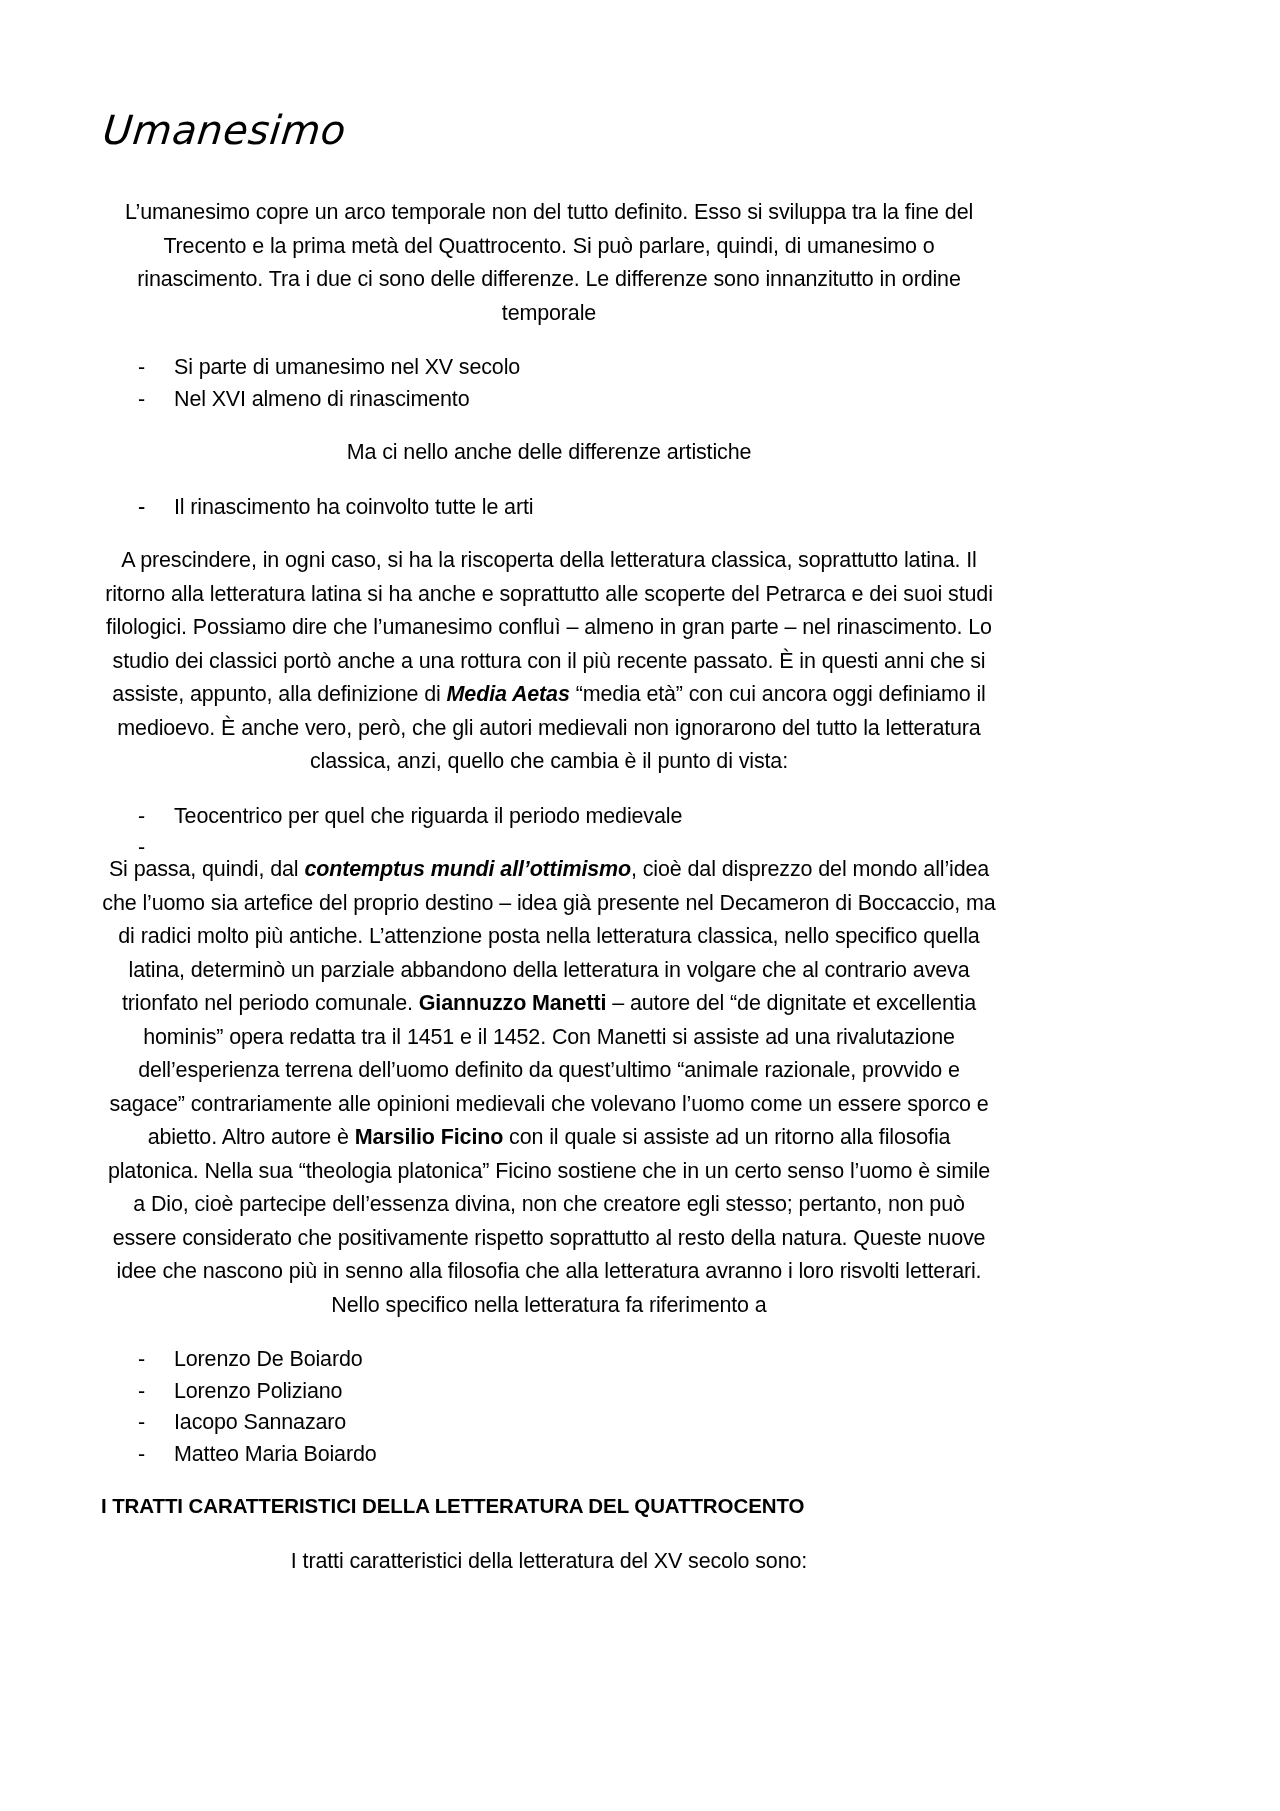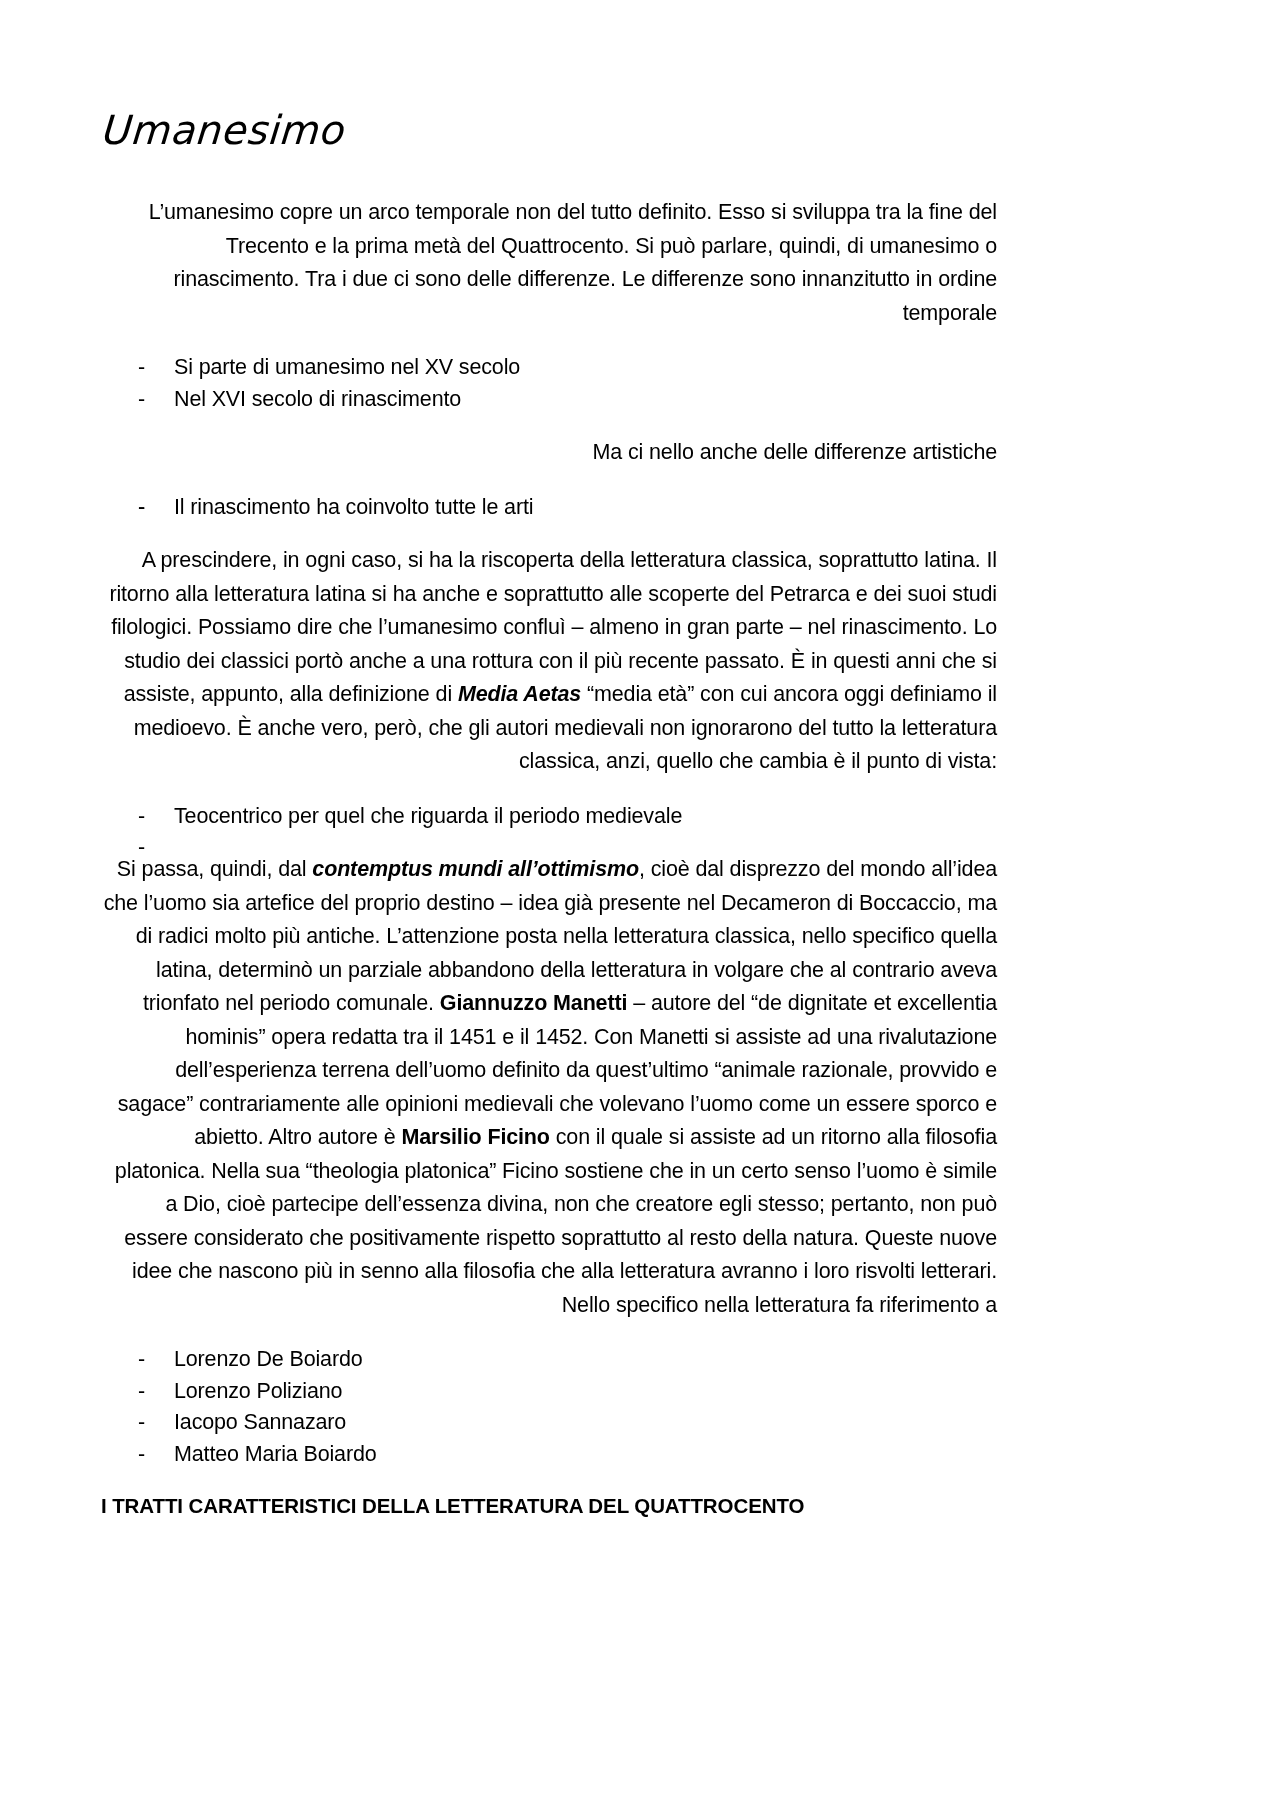--- a/index.html
+++ b/index.html
@@ -38,21 +38,21 @@
     transform: skewX(-6deg);
     transform-origin: left bottom;
     display: inline-block;
   }
 
   
   p.body {
     font-size: 21.5px;
     line-height: 33.5px;
     margin: 0 0 22px 0;
-    text-align: right;
+    text-align: center;
     letter-spacing: -0.15px;
     word-spacing: 0.1px;
   }
   .bi { font-weight: 700; font-style: italic; }
 
   
   ul.dash {
     list-style: none;
     margin: 0 0 22px 0;
     padding: 0;
@@ -86,36 +86,37 @@
 
 <div class="page">
   <div class="content">
 
     <div class="doc-title">Umanesimo</div>
 
     <div id="blocks">
         <p class="body">L’umanesimo copre un arco temporale non del tutto definito. Esso si sviluppa tra la fine del Trecento e la prima metà del Quattrocento. Si può parlare, quindi, di umanesimo o rinascimento. Tra i due ci sono delle differenze. Le differenze sono innanzitutto in ordine temporale</p>
         <ul class="dash">
           <li><span class="dash-mark">-</span><span>Si parte di umanesimo nel XV secolo</span></li>
-          <li><span class="dash-mark">-</span><span>Nel XVI secolo di rinascimento</span></li>
+          <li><span class="dash-mark">-</span><span>Nel XVI almeno di rinascimento</span></li>
         </ul>
         <p class="body">Ma ci nello anche delle differenze artistiche</p>
         <ul class="dash">
           <li><span class="dash-mark">-</span></li>
           <li><span class="dash-mark">-</span><span>Il rinascimento ha coinvolto tutte le arti</span></li>
         </ul>
         <p class="body"><span>A prescindere, in ogni caso, si ha la riscoperta della letteratura classica, soprattutto latina. Il ritorno alla letteratura latina si ha anche e soprattutto alle scoperte del Petrarca e dei suoi studi filologici. Possiamo dire che l’umanesimo confluì – almeno in gran parte – nel rinascimento. Lo studio dei classici portò anche a una rottura con il più recente passato. È in questi anni che si assiste, appunto, alla definizione di </span><span class="bi">Media Aetas</span><span> “media età” con cui ancora oggi definiamo il medioevo. È anche vero, però, che gli autori medievali non ignorarono del tutto la letteratura classica, anzi, quello che cambia è il punto di vista:</span></p>
         <ul class="dash">
           <li><span class="dash-mark">-</span><span>Teocentrico per quel che riguarda il periodo medievale</span></li>
           <li><span class="dash-mark">-</span></li>
         </ul>
         <p class="body"><span>Si passa, quindi, dal </span><span class="bi">contemptus mundi all’ottimismo</span><span>, cioè dal disprezzo del mondo all’idea che l’uomo sia artefice del proprio destino – idea già presente nel Decameron di Boccaccio, ma di radici molto più antiche. L’attenzione posta nella letteratura classica, nello specifico quella latina, determinò un parziale abbandono della letteratura in volgare che al contrario aveva trionfato nel periodo comunale. </span><span style="font-weight: 700;">Giannuzzo Manetti</span><span> – autore del “de dignitate et excellentia hominis” opera redatta tra il 1451 e il 1452. Con Manetti si assiste ad una rivalutazione dell’esperienza terrena dell’uomo definito da quest’ultimo “animale razionale, provvido e sagace” contrariamente alle opinioni medievali che volevano l’uomo come un essere sporco e abietto. Altro autore è </span><span style="font-weight: 700;">Marsilio Ficino</span><span> con il quale si assiste ad un ritorno alla filosofia platonica. Nella sua “theologia platonica” Ficino sostiene che in un certo senso l’uomo è simile a Dio, cioè partecipe dell’essenza divina, non che creatore egli stesso; pertanto, non può essere considerato che positivamente rispetto soprattutto al resto della natura. Queste nuove idee che nascono più in senno alla filosofia che alla letteratura avranno i loro risvolti letterari. Nello specifico nella letteratura fa riferimento a</span></p>
         <ul class="dash">
           <li><span class="dash-mark">-</span><span>Lorenzo De Boiardo</span></li>
           <li><span class="dash-mark">-</span><span>Lorenzo Poliziano</span></li>
           <li><span class="dash-mark">-</span><span>Iacopo Sannazaro</span></li>
           <li><span class="dash-mark">-</span><span>Matteo Maria Boiardo</span></li>
         </ul>
         <h2 class="section">I TRATTI CARATTERISTICI DELLA LETTERATURA DEL QUATTROCENTO</h2>
+        <p class="body">I tratti caratteristici della letteratura del XV secolo sono:</p>
       </div>
 
   </div>
 </div>
 
 </body></html>

